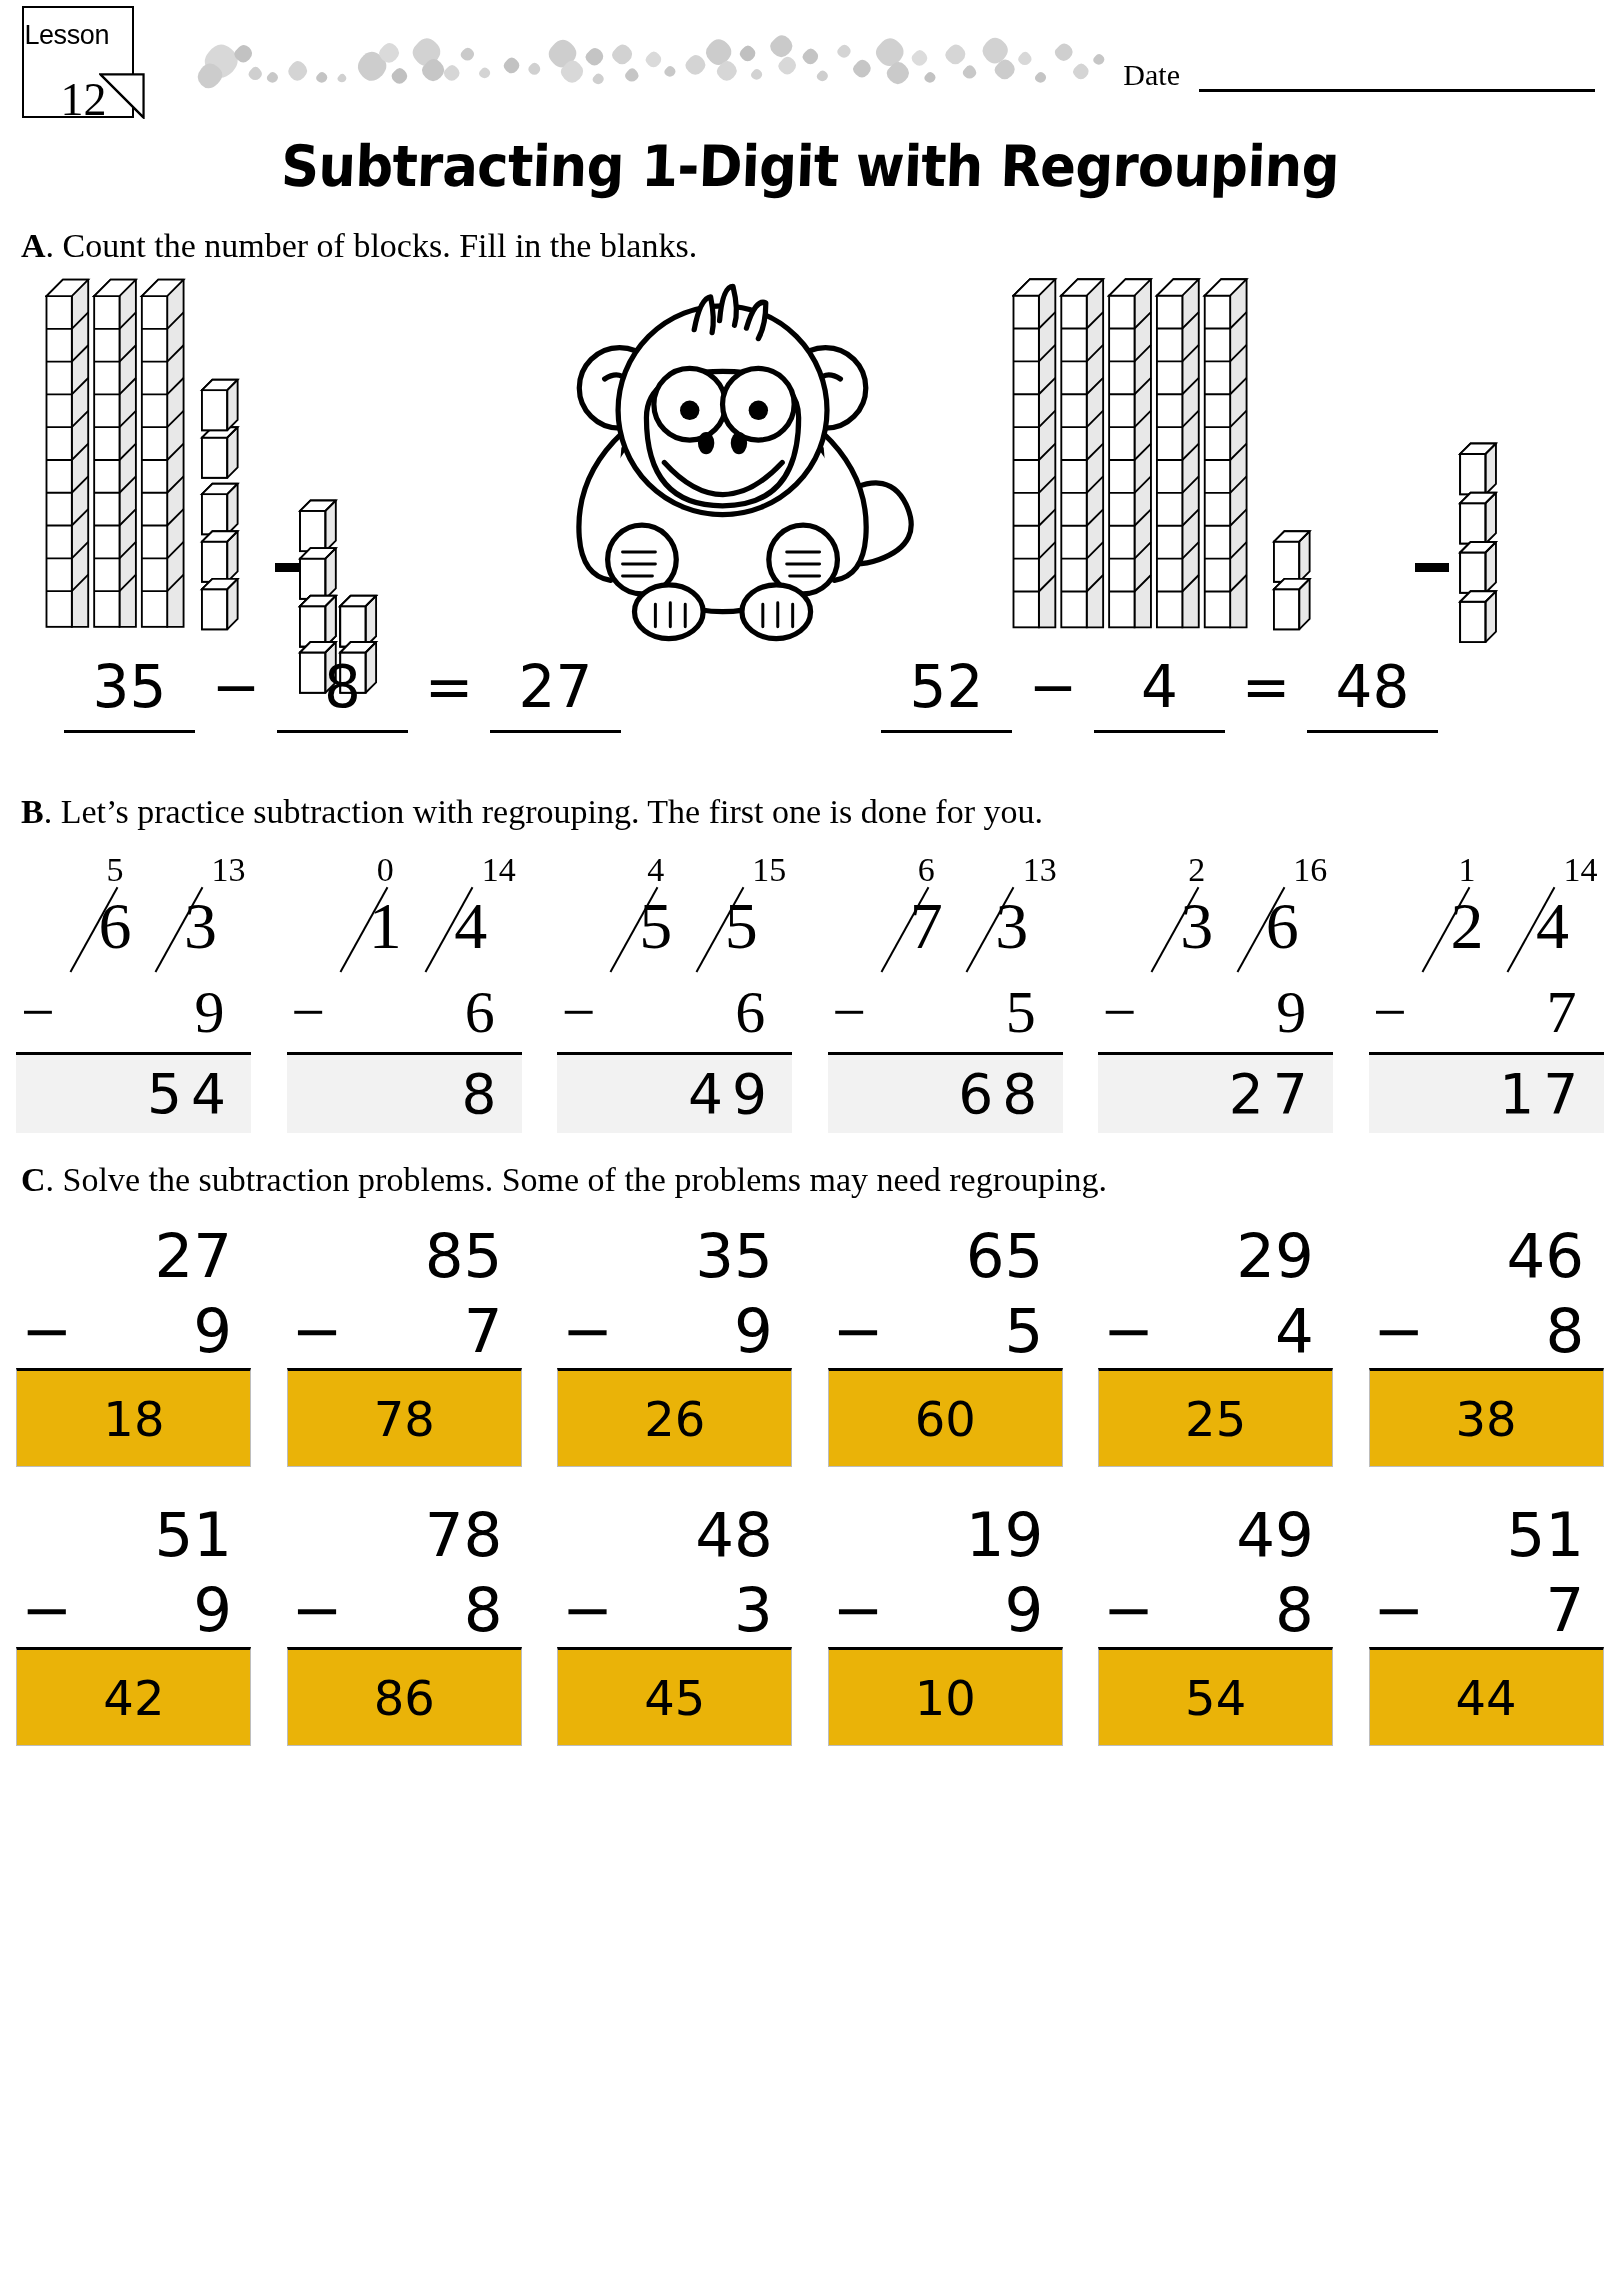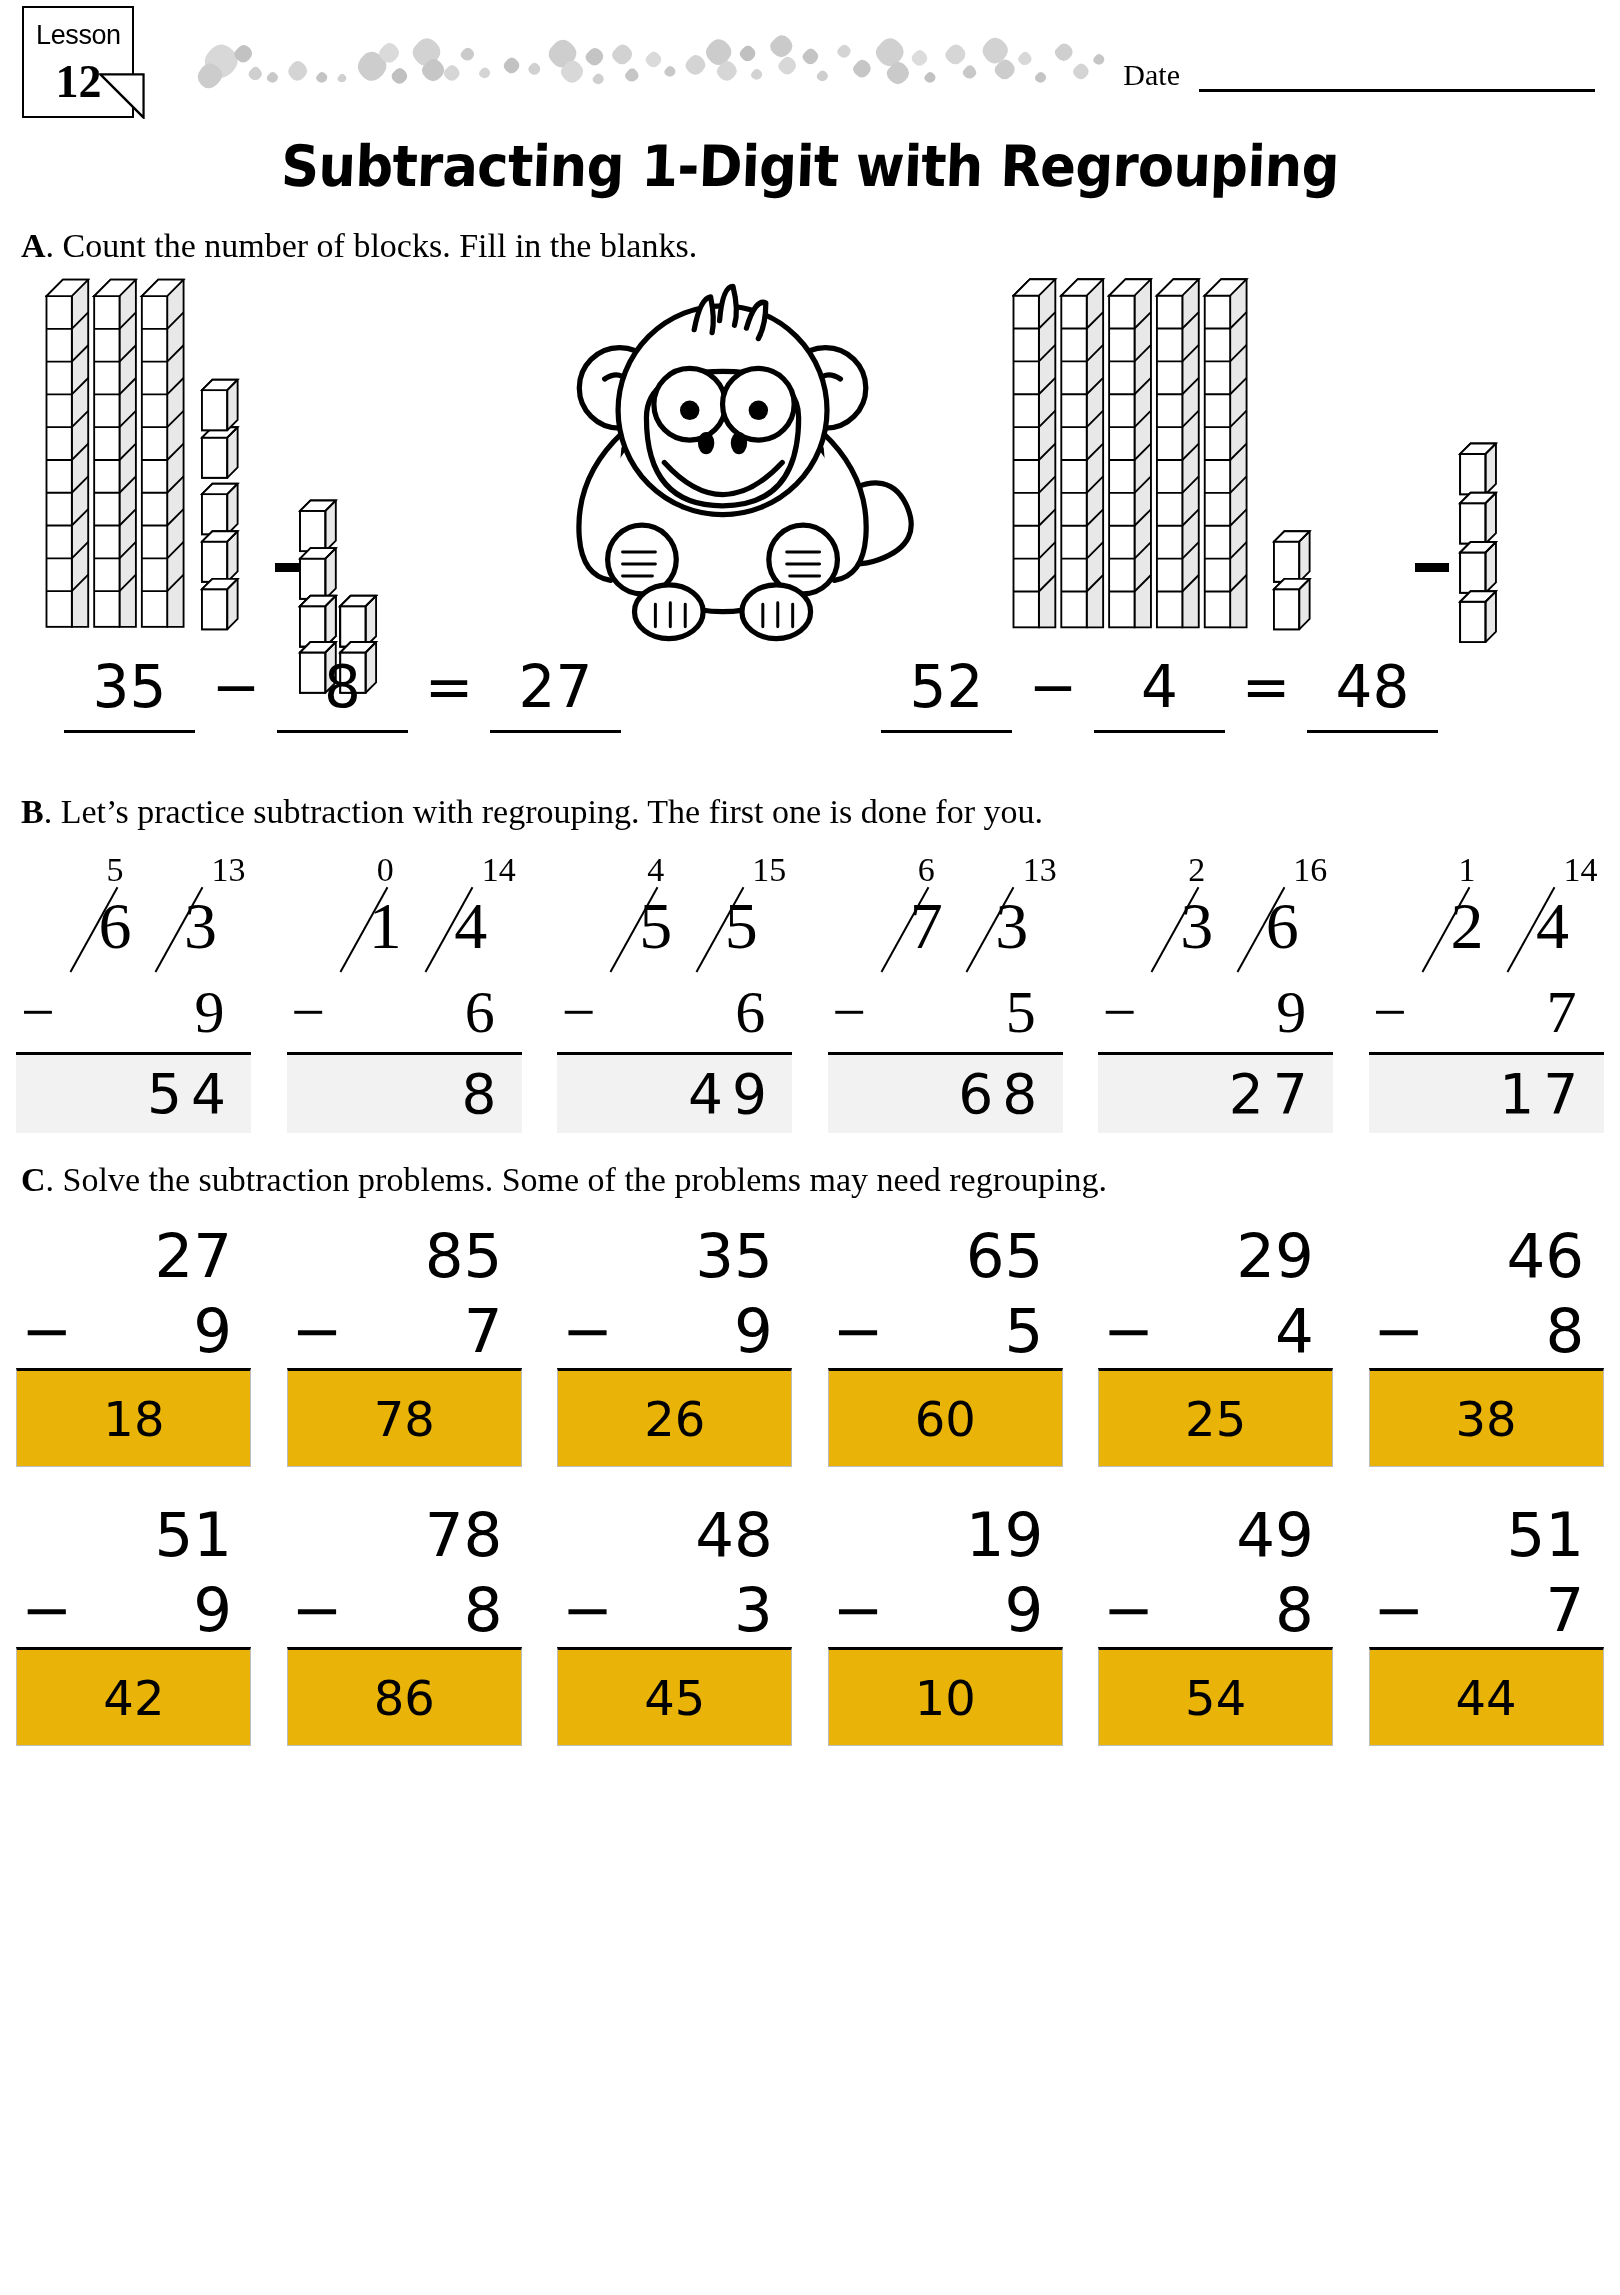--- a/index.html
+++ b/index.html
@@ -17,36 +17,37 @@
     position: relative;
     height: 120px;
     width: 100%;
   }
   .lesson-tag {
     position: absolute;
     left: 22.4px; top: 6px;
     width: 112px; height: 112px;
     border: 2.2px solid #000;
     background: #fff;
-    text-align: center;
+    text-align: left;
     font-family: "DejaVu Sans Condensed", "Liberation Sans", sans-serif;
   }
   .lesson-tag .lbl {
     display: block;
     font-size: 27px;
     margin-top: 12px;
     letter-spacing: -0.4px;
     font-family: "Liberation Sans", sans-serif;
   }
   .lesson-tag .num {
     display: block;
     font-size: 46px;
-    font-weight: bold;
-    margin-top: 4px;
+    font-weight: normal;
+    margin-top: 22px;
     font-family: "Liberation Serif", serif;
+    padding-left: 36px;
   }
   .fold-diag {
     position: absolute;
     left: 99px; top: 73px;
     width: 52px; height: 46px;
   }
 
   .deco-band {
     position: absolute;
     left: 179px; top: 22.4px;

